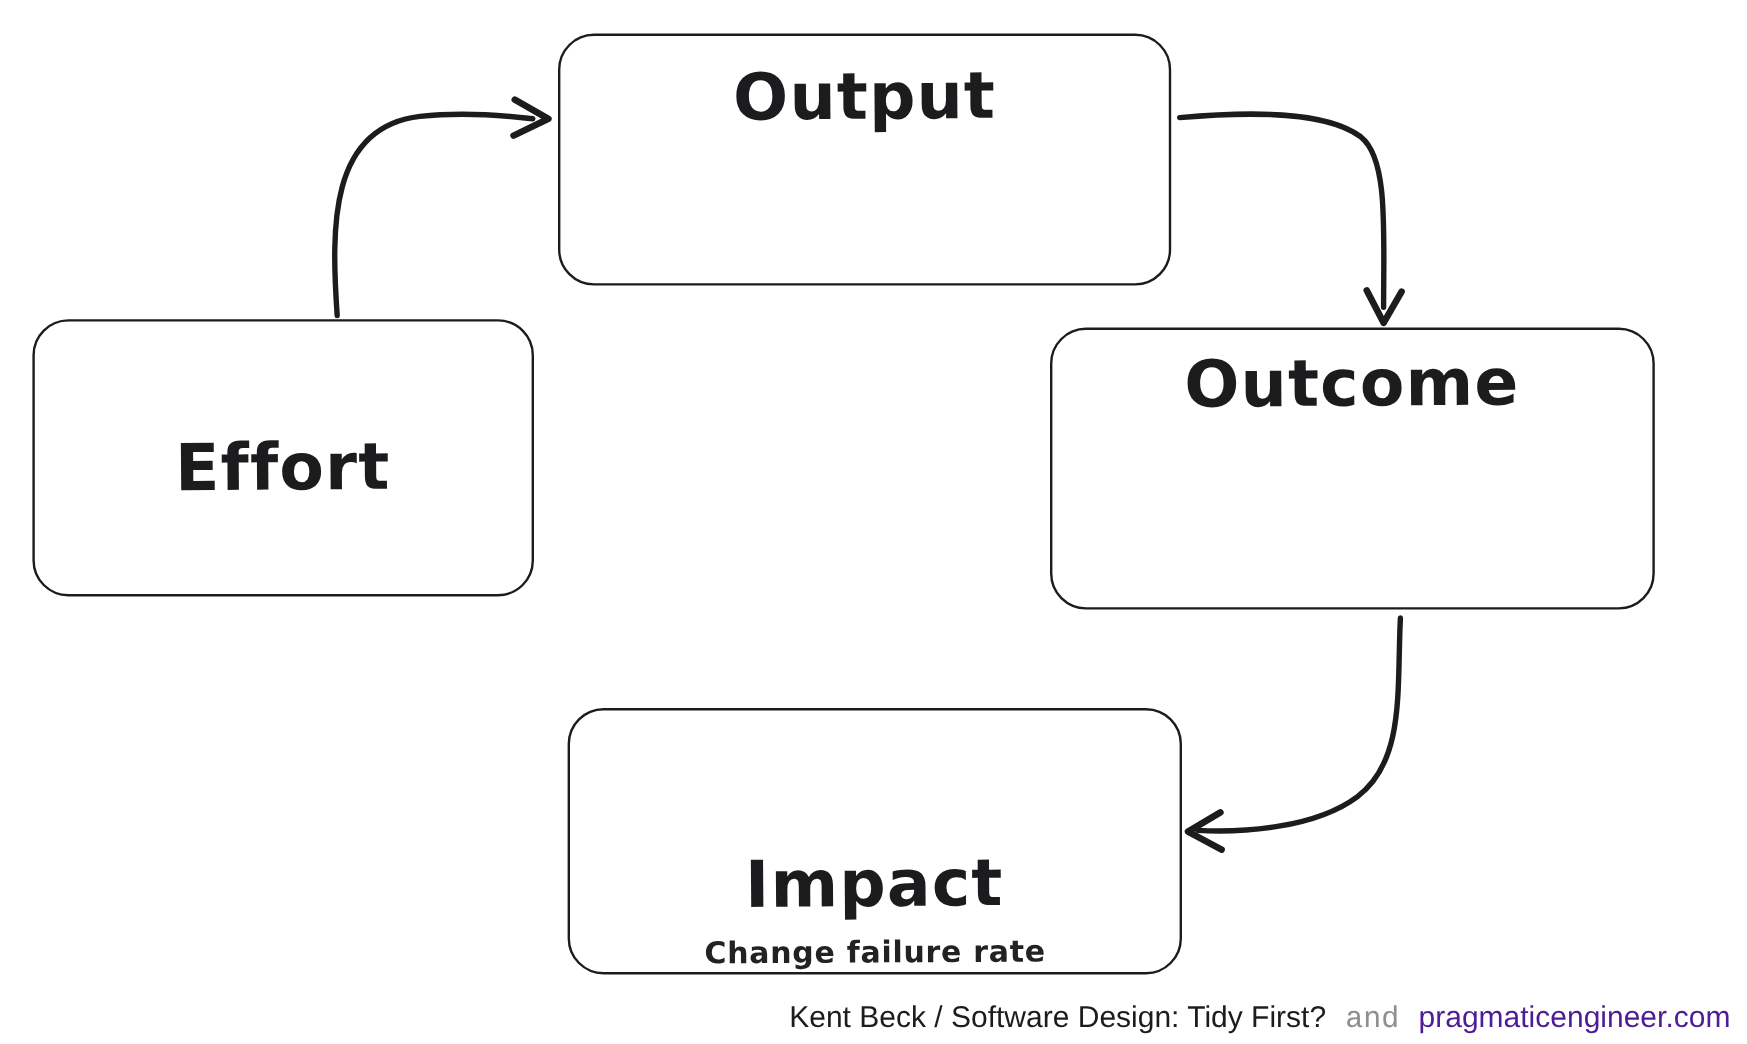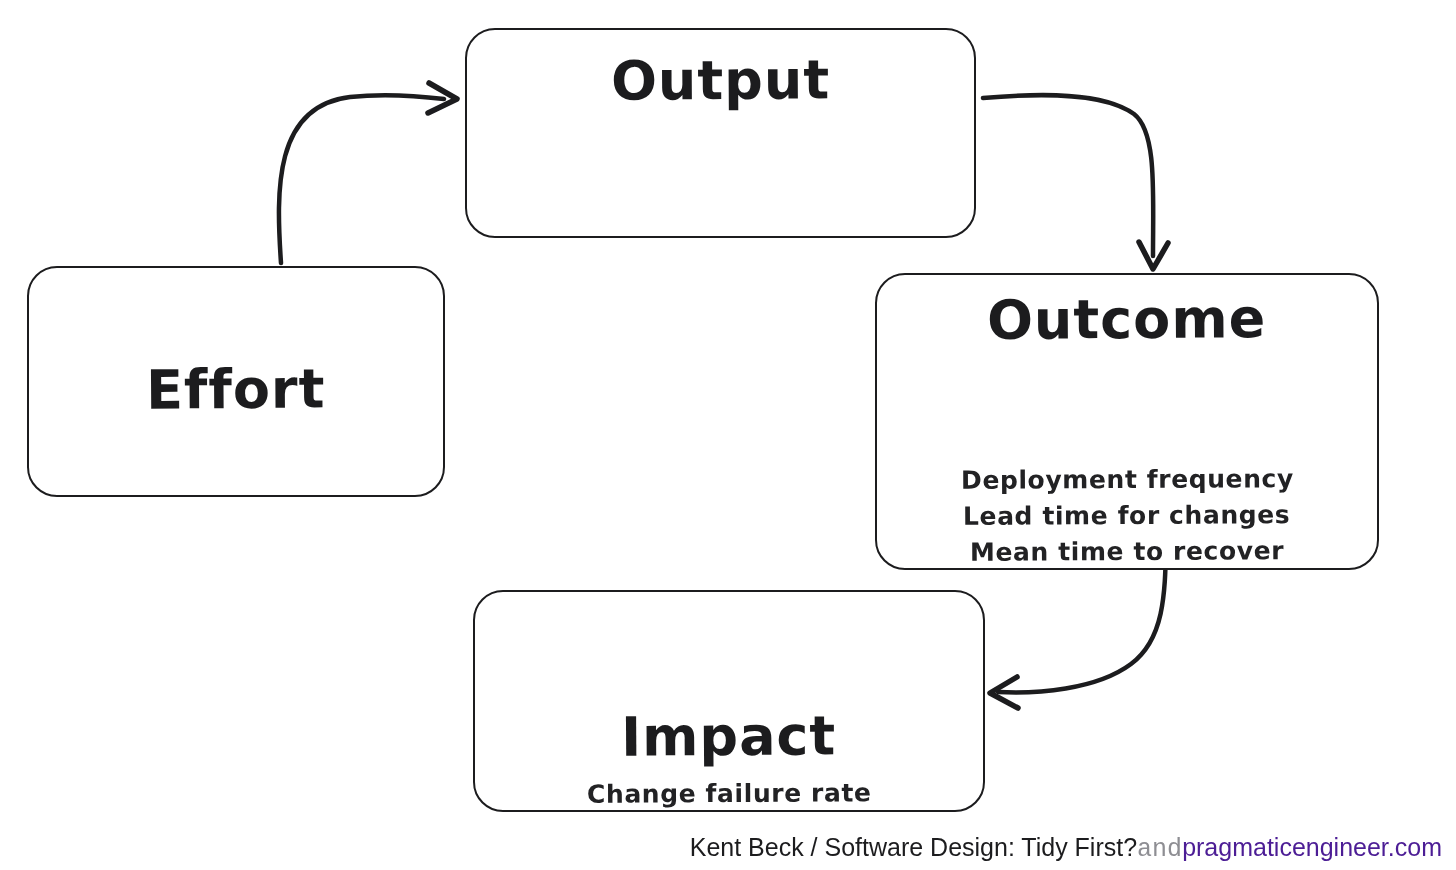--- a/index.html
+++ b/index.html
@@ -43,26 +43,26 @@
   .detail-line {
     font-size: 25px;
     font-weight: bold;
     letter-spacing: 0.6px;
     color: #222224;
     line-height: 1.28;
     transform: rotate(-0.3deg);
   }
   #node-output  { left: 465px; top: 28px;  width: 511px; height: 210px; padding-top: 20px; }
   #node-effort  { left: 27px;  top: 266px; width: 418px; height: 231px; padding-top: 18px; justify-content: center; }
-  #node-outcome { left: 875px; top: 273px; width: 504px; height: 297px; padding-top: 14px; justify-content: space-between; }
+  #node-outcome { left: 875px; top: 273px; width: 504px; height: 235px; padding-top: 14px; }
   #node-impact  { left: 473px; top: 590px; width: 512px; height: 222px; padding-top: 16px; justify-content: flex-end; }
   .footer {
     position: absolute;
     right: 14px; bottom: 6px;
-    display: inline-flex; align-items: baseline; gap: 0;
+    display: inline-flex; align-items: baseline; gap: 16px;
     font-family: "Liberation Sans", sans-serif;
     font-size: 25px;
     white-space: nowrap;
   }
   .footer .attribution { color: #1c1c1e; }
   .footer .conjunction { color: #8e8e93; font-family: Liberation Mono, monospace; }
   .footer .site { color: #4c1d95; text-decoration: none; }
 </style>
 </head>
 <body>
@@ -90,25 +90,20 @@
   <div class="node" id="node-output">
     <div class="node-title">Output</div>
   </div>
 
   <div class="node" id="node-effort">
     <div class="node-title">Effort</div>
   </div>
 
   <div class="node" id="node-outcome">
     <div class="node-title">Outcome</div>
-    <div class="node-details">
-      <div class="detail-line">Deployment frequency</div>
-      <div class="detail-line">Lead time for changes</div>
-      <div class="detail-line">Mean time to recover</div>
-    </div>
   </div>
 
   <div class="node" id="node-impact">
     <div class="node-title">Impact</div>
     <div class="node-details">
       <div class="detail-line">Change failure rate</div>
     </div>
   </div>
 
   <div class="footer">

